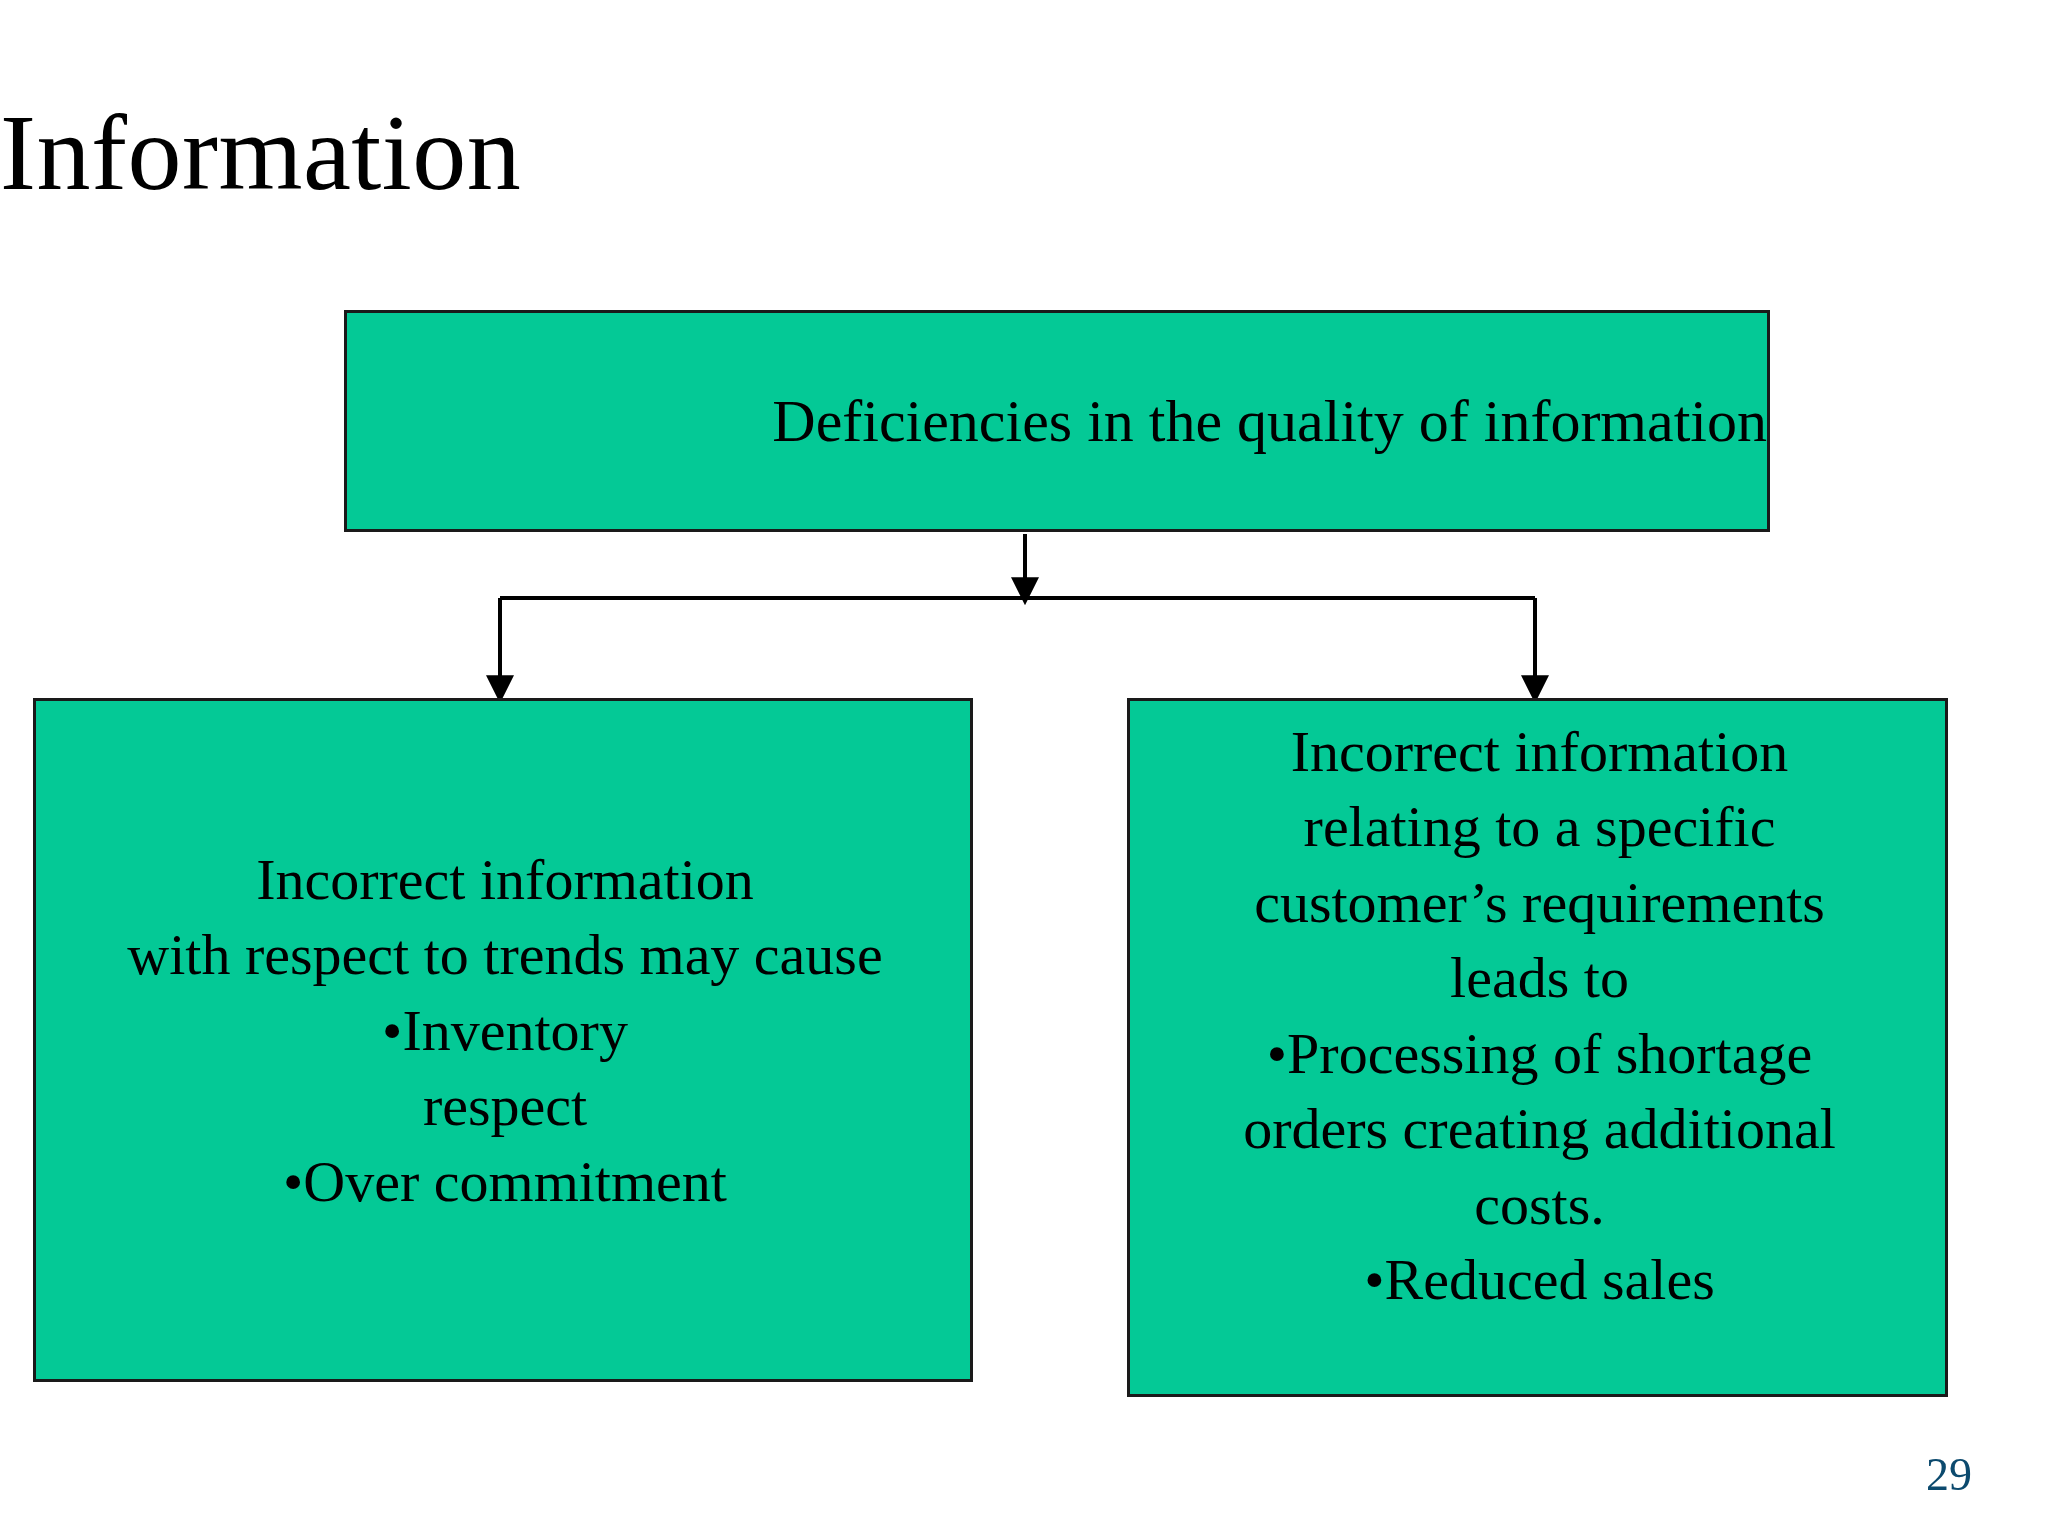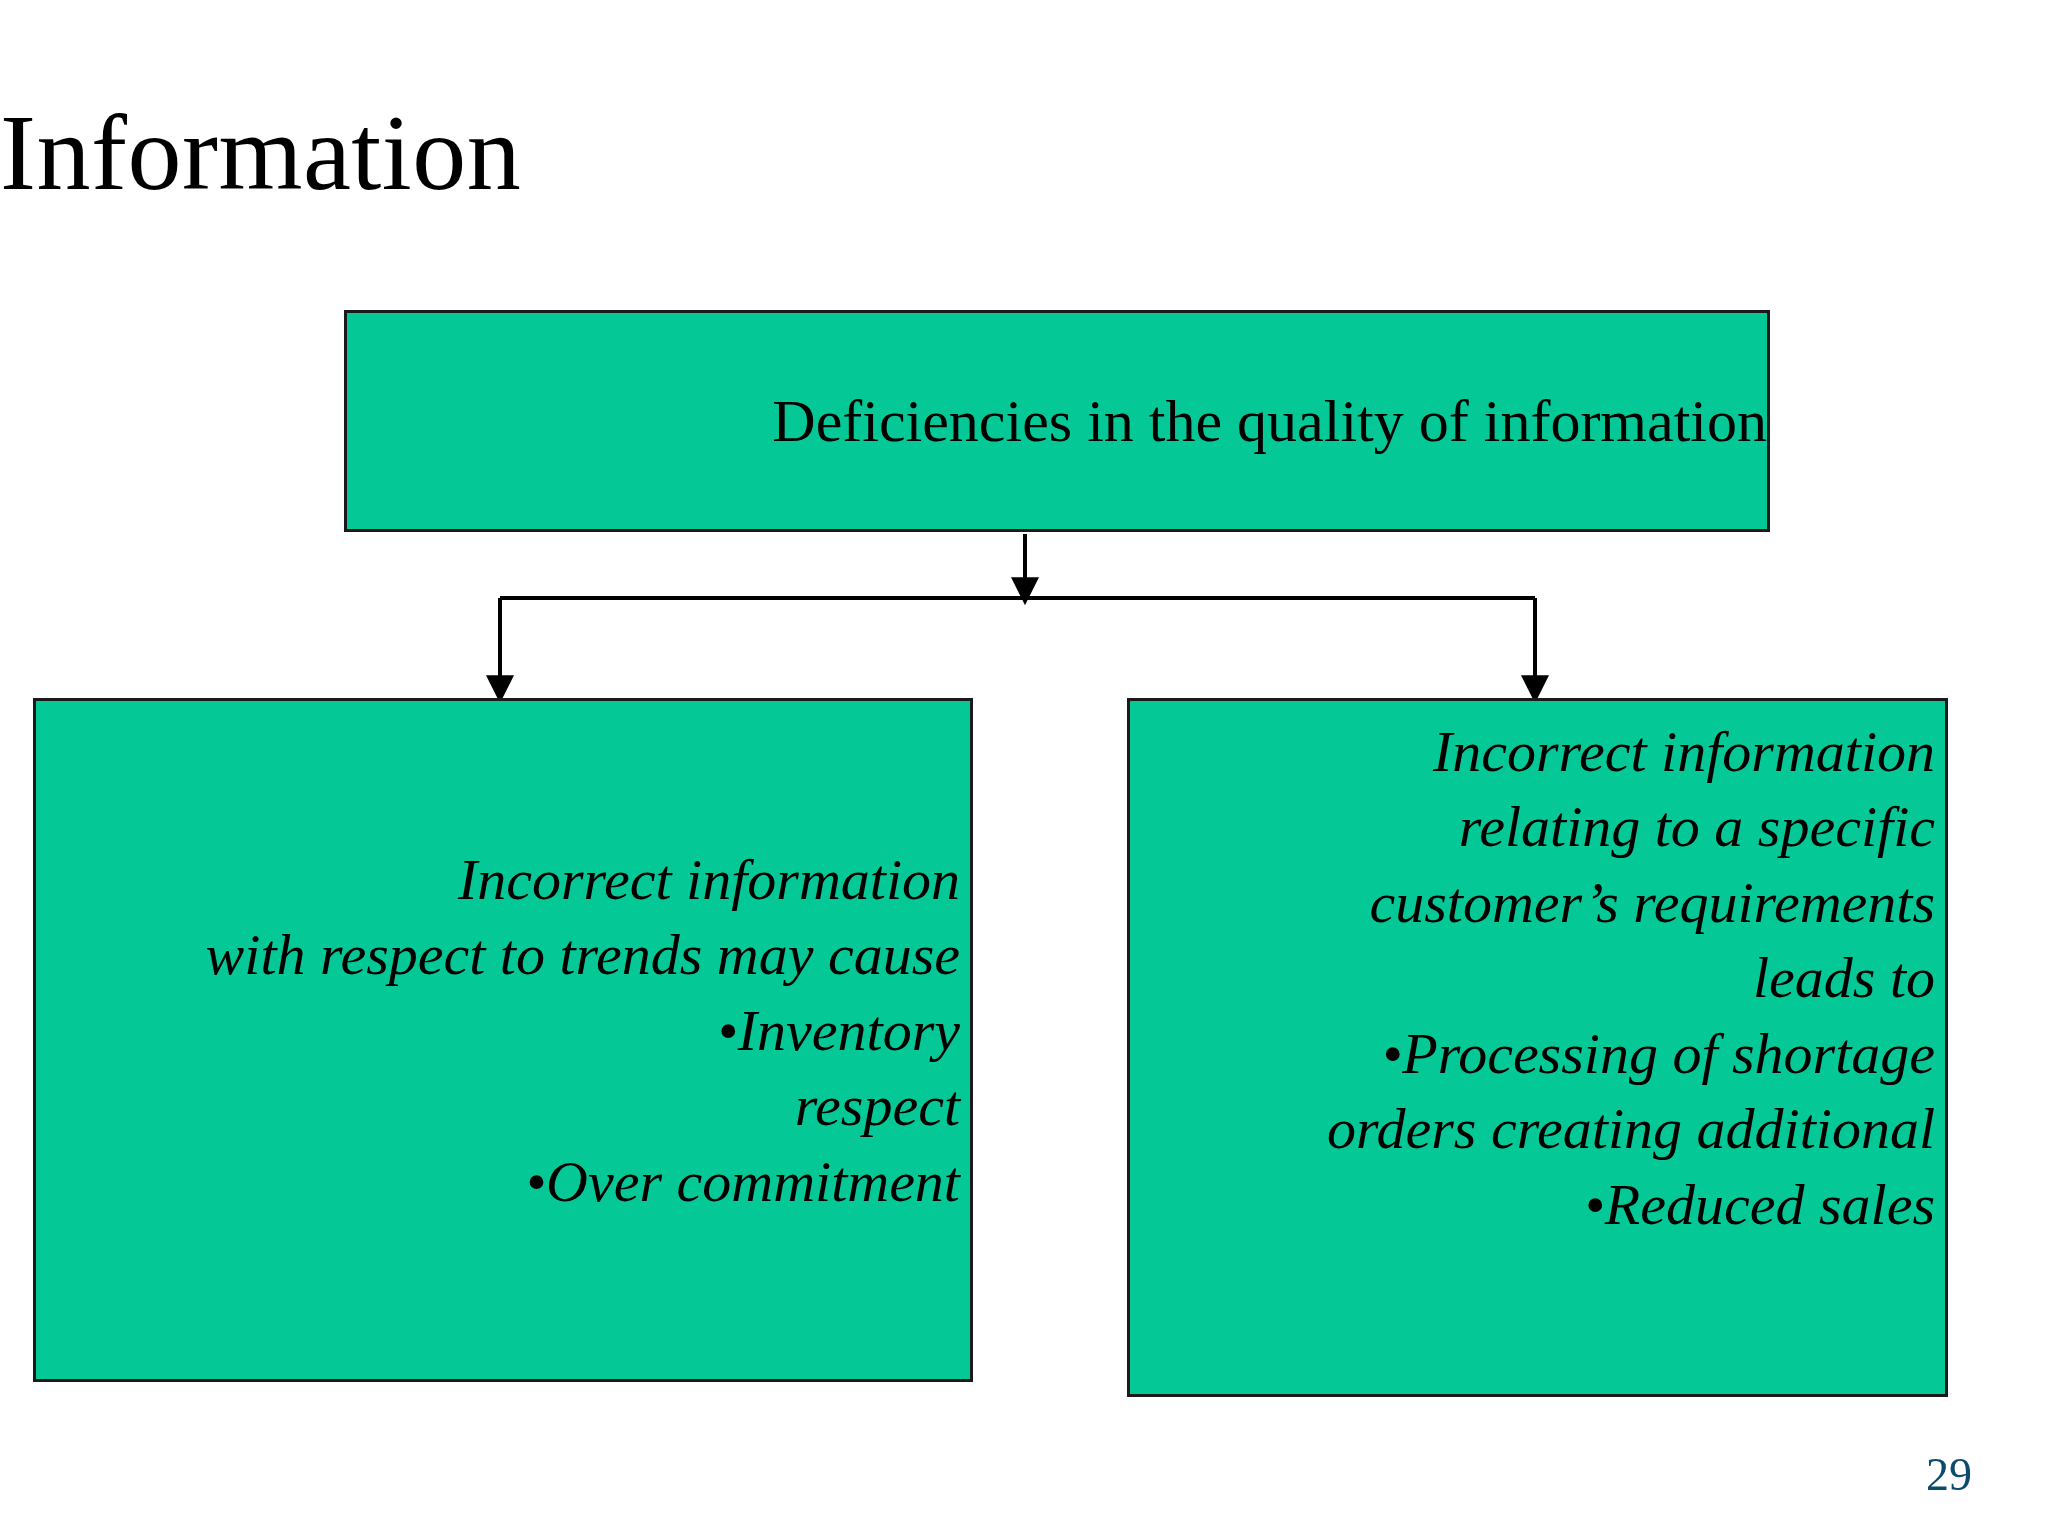--- a/index.html
+++ b/index.html
@@ -73,22 +73,21 @@
     width: 821px;
     height: 699px;
   }
 
   .body-lines {
     position: absolute;
     left: 14px;
     right: 10px;
     font-size: 58px;
     line-height: 1.06;
-    text-align: right;
-    font-style: italic;
+    text-align: center;
   }
   #box-left .body-lines { top: 148px; }
   #box-right .body-lines { top: 20px; }
 
   .body-lines .ln {
     display: block;
     white-space: nowrap;
     margin: 0;
     padding: 0 0 14px 0;
   }
@@ -152,19 +151,20 @@
   </div>
 
   <div class="greenbox" id="box-right">
     <div class="body-lines">
       <span class="ln">Incorrect information</span>
       <span class="ln"> relating to a specific</span>
       <span class="ln">customer’s requirements</span>
       <span class="ln">leads to</span>
       <span class="ln">•Processing of shortage</span>
       <span class="ln">orders creating additional</span>
+      <span class="ln">costs.</span>
       <span class="ln">•Reduced sales</span>
     </div>
   </div>
 
   <div id="page-number">29</div>
 
 </div>
 
 </body></html>

